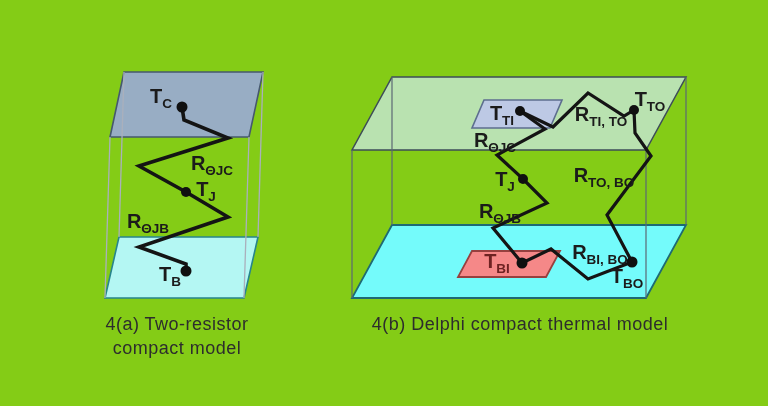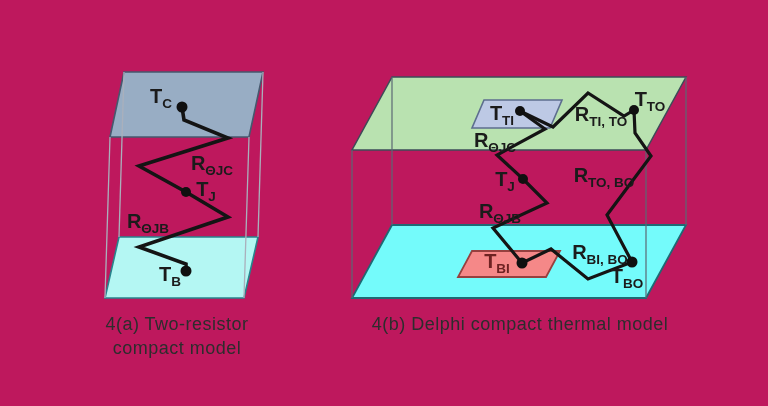--- a/index.html
+++ b/index.html
@@ -1,16 +1,16 @@
 <!DOCTYPE html>
 <html><head>
 <meta charset="utf-8">
 <style>
   html,body { margin:0; padding:0; background:#ffffff; }
-  .page { position:relative; width:768px; height:406px; background:#be185d; overflow:hidden;
+  .page { position:relative; width:768px; height:406px; background:#84cc16; overflow:hidden;
           font-family:"Liberation Sans", sans-serif; }
   svg { position:absolute; left:0; top:0; }
 
   
   .edge-a { stroke:#aab0bc; stroke-width:1.3; fill:none; }
   .edge-b { stroke:#5b6874; stroke-width:1.2; fill:none; }
 
   
   .face-a-top    { stroke:#46586e; stroke-width:1.6; }
   .face-a-bottom { stroke:#27858d; stroke-width:1.6; }

